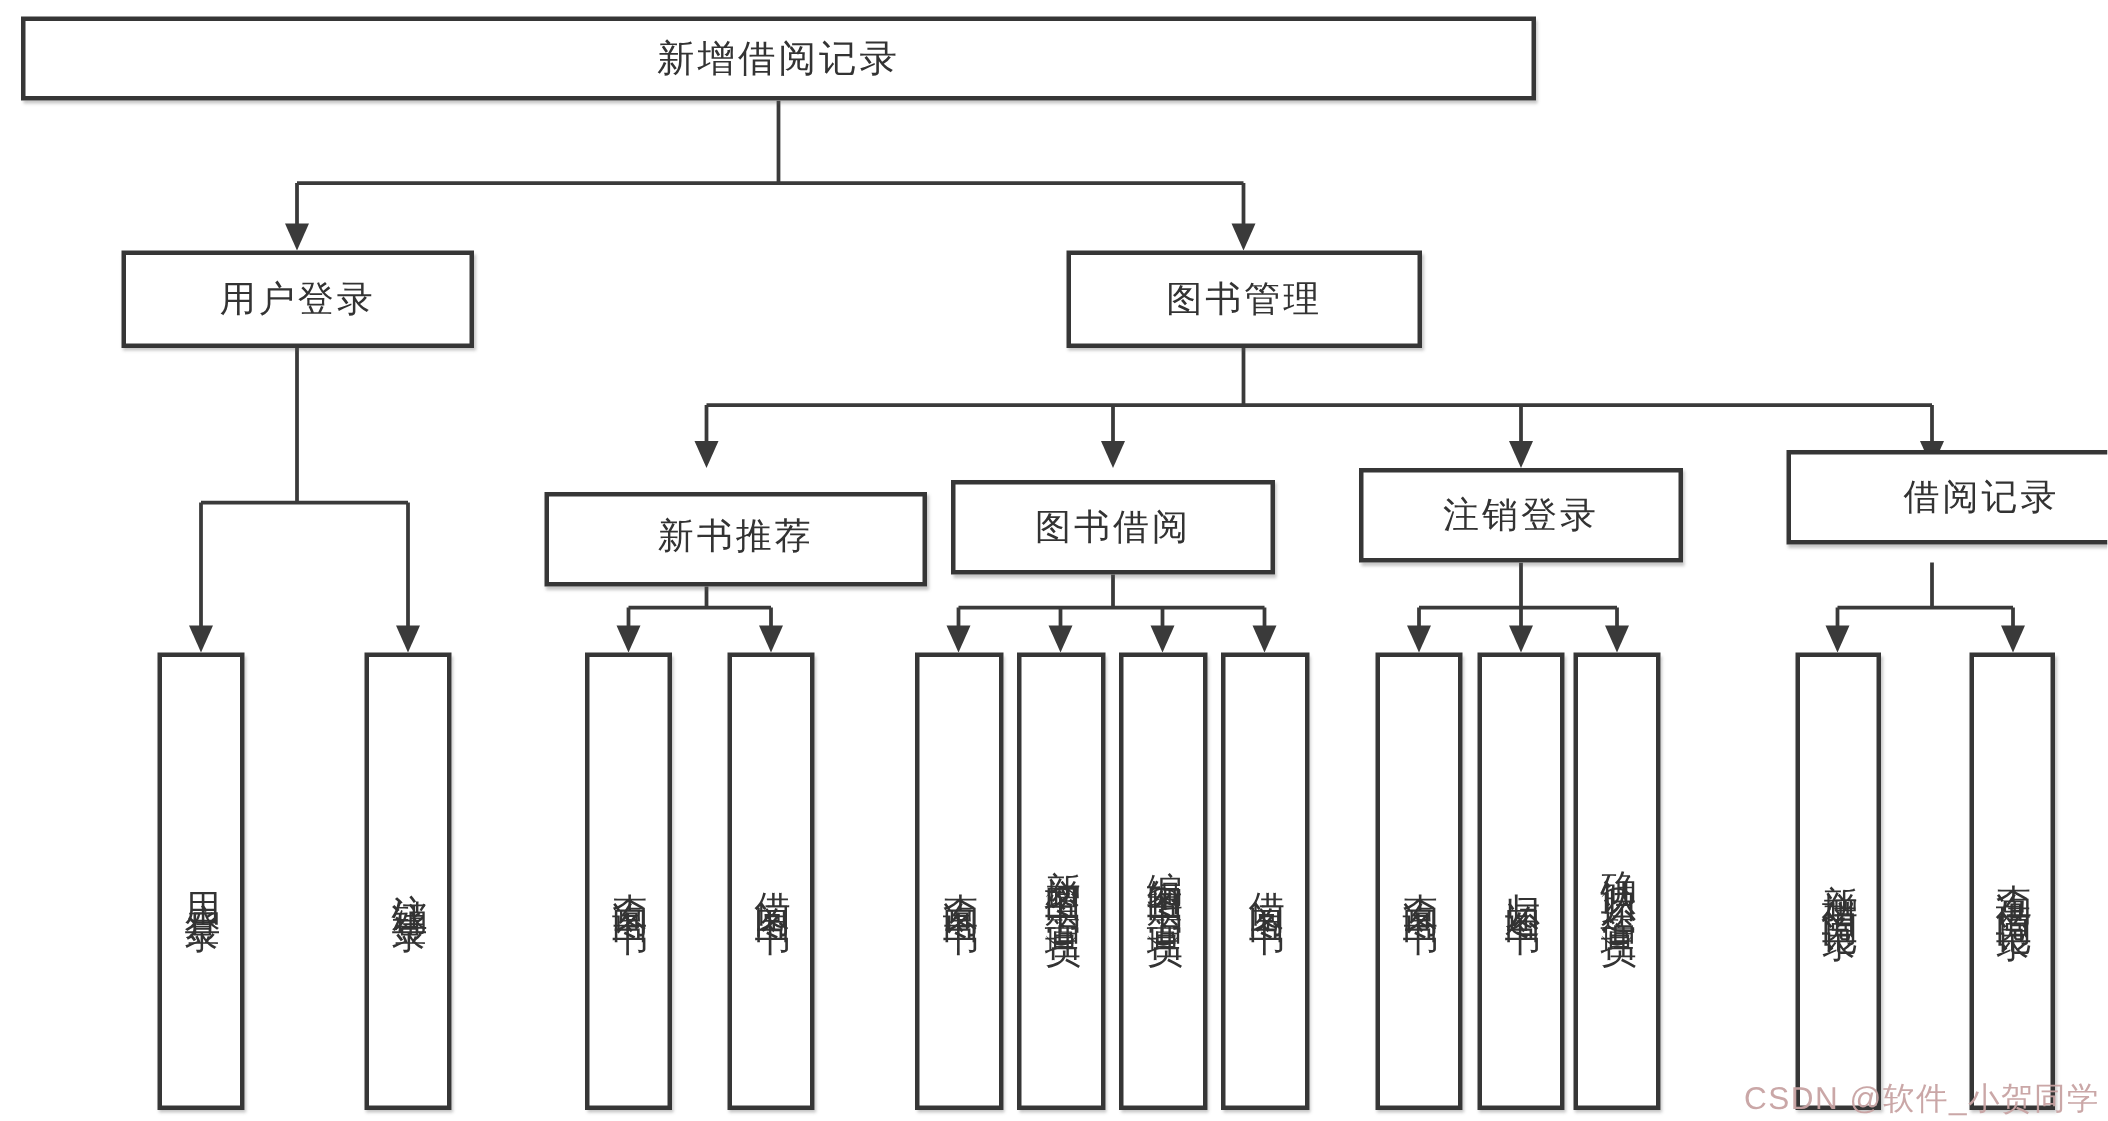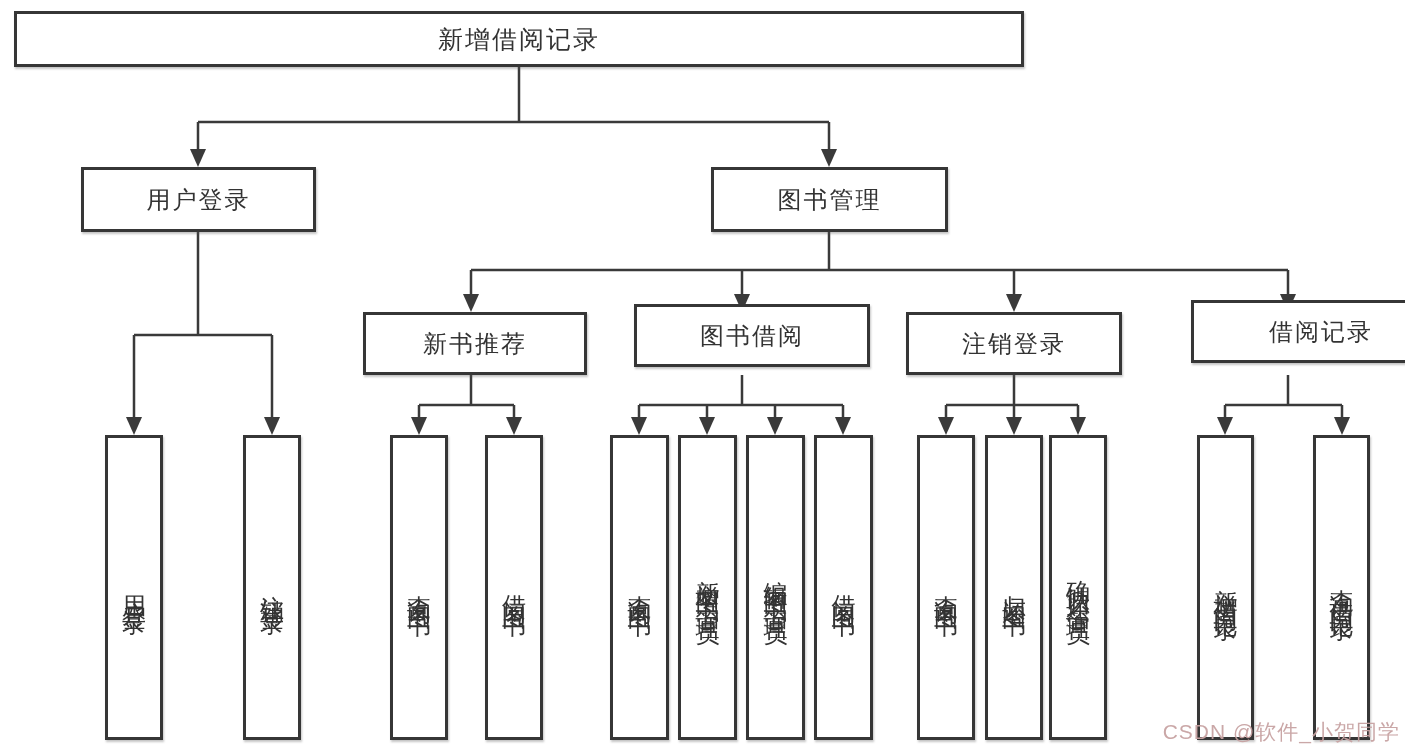--- a/index.html
+++ b/index.html
@@ -97,24 +97,24 @@
     <span>新增借阅记录</span>
   </div>
 
   <div class="node" style="left:81px; top:167px; width:235px; height:65px;">
     <span>用户登录</span>
   </div>
   <div class="node" style="left:711px; top:167px; width:237px; height:65px;">
     <span>图书管理</span>
   </div>
 
-  <div class="node" style="left:363px; top:312px; width:224px; height:63px;">
+  <div class="node" style="left:363px; top:328px; width:255px; height:63px;font-family:Liberation Mono, monospace;">
     <span>新书推荐</span>
   </div>
-  <div class="node" style="left:634px; top:304px; width:236px; height:63px;">
+  <div class="node" style="left:634px; top:320px; width:216px; height:63px;">
     <span>图书借阅</span>
   </div>
   <div class="node" style="left:906px; top:312px; width:216px; height:63px;">
     <span>注销登录</span>
   </div>
   <div class="node" style="left:1180px; top:300px; width:260px; height:63px;margin-left:11px;">
     <span>借阅记录</span>
   </div>
 
   <div class="node leaf" style="left:105px; top:435px; width:58px; height:305px;">

